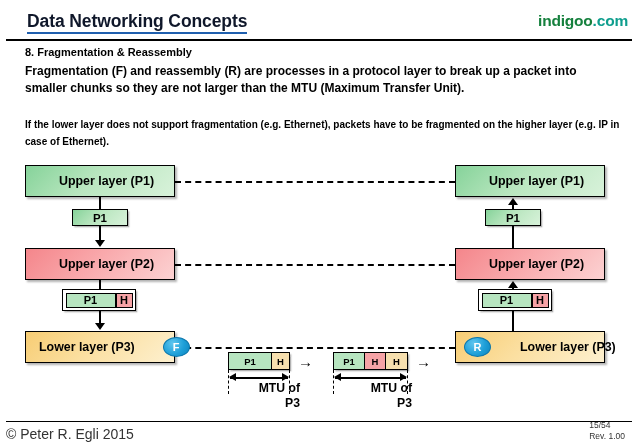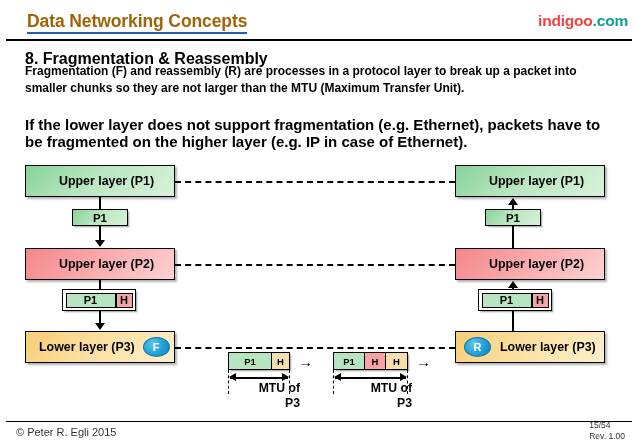--- a/index.html
+++ b/index.html
@@ -10,64 +10,64 @@
     color:#000;
     overflow:hidden;
     position:relative;
   }
   
   #header{
     position:absolute;left:0;top:0;width:638px;height:38px;
   }
   #slide-title{
     position:absolute;left:27px;top:11px;
-    font-size:17.5px;font-weight:bold;color:#a16207;
+    font-size:17.5px;font-weight:bold;color:#0f172a;
     letter-spacing:-0.1px;
     border-bottom:2.5px solid #1F5FAE;
     padding-bottom:1px;
     line-height:20px;
   }
   #logo{
     position:absolute;right:10px;top:12px;
     font-size:15.5px;font-weight:bold;letter-spacing:-0.2px;
   }
-  .logo-indigoo{color:#ef4444;}
+  .logo-indigoo{color:#15803d;}
   .logo-com{color:#0E9E8E;}
   #header-rule{
     position:absolute;left:6px;top:39px;width:626px;height:1.5px;background:#000;
   }
   
   #section-heading{
-    position:absolute;left:25px;top:50px;
-    font-size:16px;font-weight:bold;line-height:17px;
+    position:absolute;left:25px;top:44px;
+    font-size:11px;font-weight:bold;line-height:17px;
   }
   #para1{
     position:absolute;left:25px;top:63px;width:590px;
     font-size:12px;font-weight:bold;line-height:16.5px;
   }
   #para2{
     position:absolute;left:25px;top:117px;width:595px;
-    font-size:15px;font-weight:bold;line-height:16.5px;
+    font-size:10px;font-weight:bold;line-height:16.5px;
   }
   
   #diagram{position:absolute;left:0;top:155px;width:638px;height:260px;}
 
   .layerbox{
     position:absolute;
     border:1.6px solid #000;
     box-sizing:border-box;
     display:flex;align-items:center;
     font-size:12.4px;font-weight:bold;
     box-shadow:2px 2px 2px rgba(0,0,0,.30);
     padding-left:13px;
   }
   .layerbox .lbl{white-space:nowrap;}
   .green-grad{background:linear-gradient(135deg,#86d39a 0%,#b9e6bf 45%,#d8f2da 100%);}
   .pink-grad{background:linear-gradient(135deg,#f4868b 0%,#f9a8ab 45%,#fcd2d2 100%);}
-  .tan-grad{background:linear-gradient(135deg,#f7cd74 0%,#fbdfa0 45%,#fdf0cf 100%);}
+  .tan-grad{background:linear-gradient(135deg,#f7cd74 0%,#fbdfa0 45%,#fdf0cf 100%);gap:20px;}
 
   
   #l-p1{left:25px;  top:10px; width:150px;height:32px;justify-content:center;}
   #l-p2{left:25px;  top:93px; width:150px;height:32px;justify-content:center;}
   #l-p3{left:25px;  top:176px;width:150px;height:32px;padding-left:13px;}
   
   #r-p1{left:455px; top:10px; width:150px;height:32px;justify-content:center;}
   #r-p2{left:455px; top:93px; width:150px;height:32px;justify-content:center;}
   #r-p3{left:455px; top:176px;width:150px;height:32px;padding-left:8px;}
 
@@ -152,21 +152,21 @@
 
   .mtu-label{
     position:absolute;text-align:right;
     font-size:12.2px;font-weight:bold;line-height:14.5px;
   }
   #mtu-lbl1{left:220px;top:226px;width:80px;}
   #mtu-lbl2{left:330px;top:226px;width:82px;}
 
   
   #footer-rule{position:absolute;left:6px;top:421px;width:626px;height:1.3px;background:#000;}
-  #copyright{position:absolute;left:16px;top:426px;font-size:11px;color:#333;}
+  #copyright{position:absolute;left:6px;top:426px;font-size:14px;color:#333;}
   #pageinfo{position:absolute;right:13px;top:420px;font-size:8.5px;color:#333;line-height:11px;}
 </style>
 </head>
 <body>
 
 <div id="header">
   <div id="slide-title">Data Networking Concepts</div>
   <div id="logo">
     <span class="logo-indigoo">indigoo</span><span class="logo-com">.com</span>
   </div>

